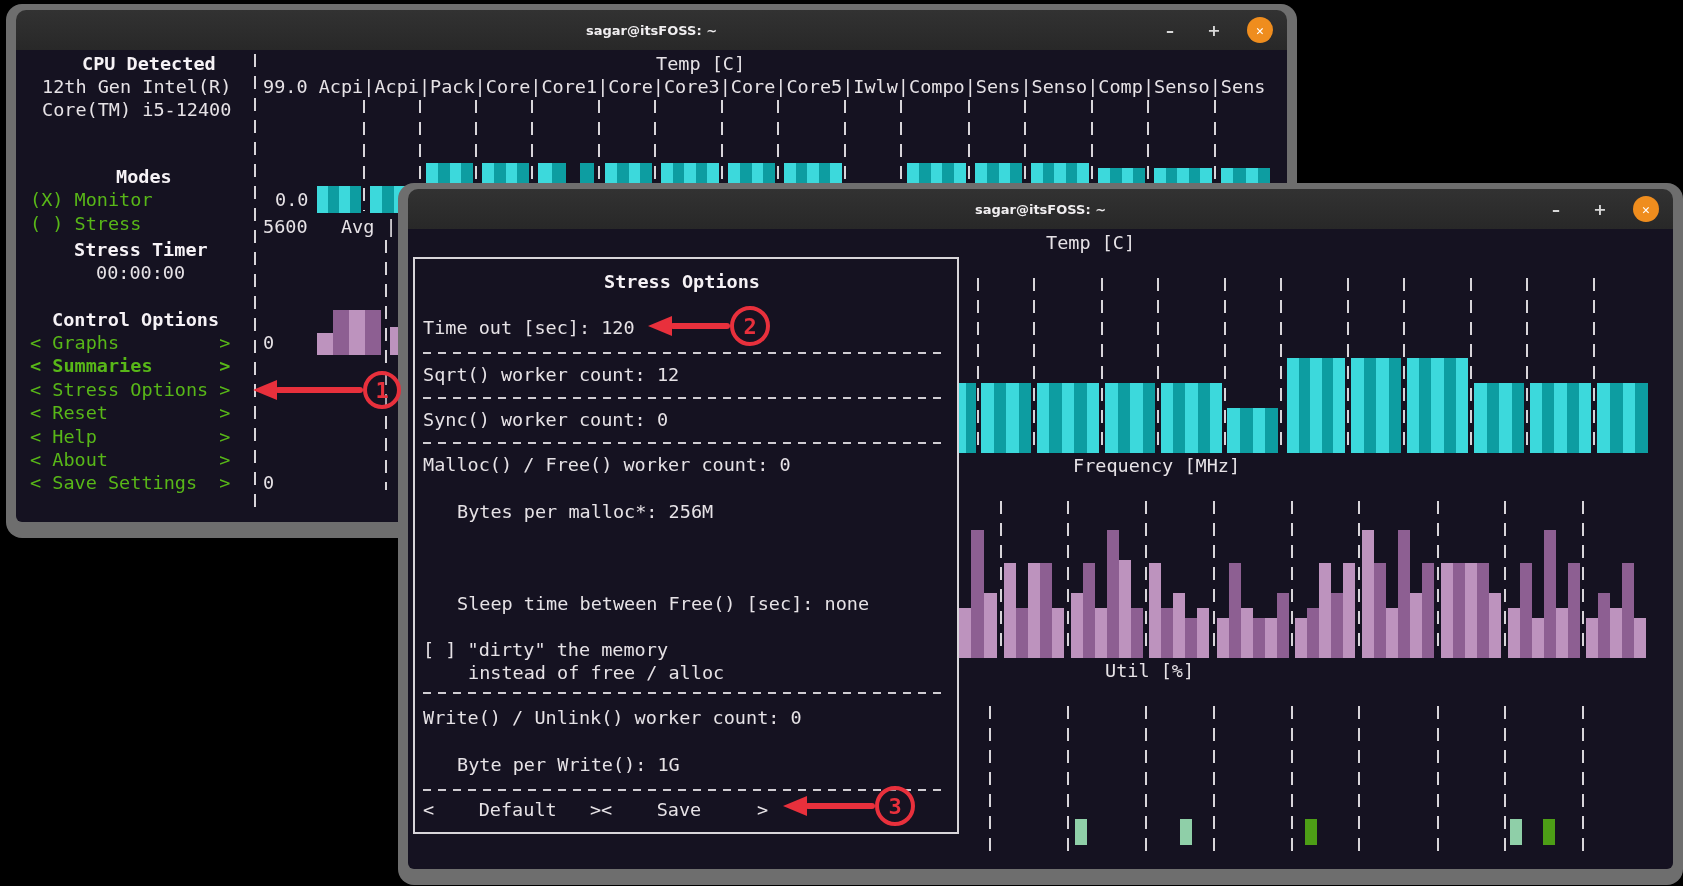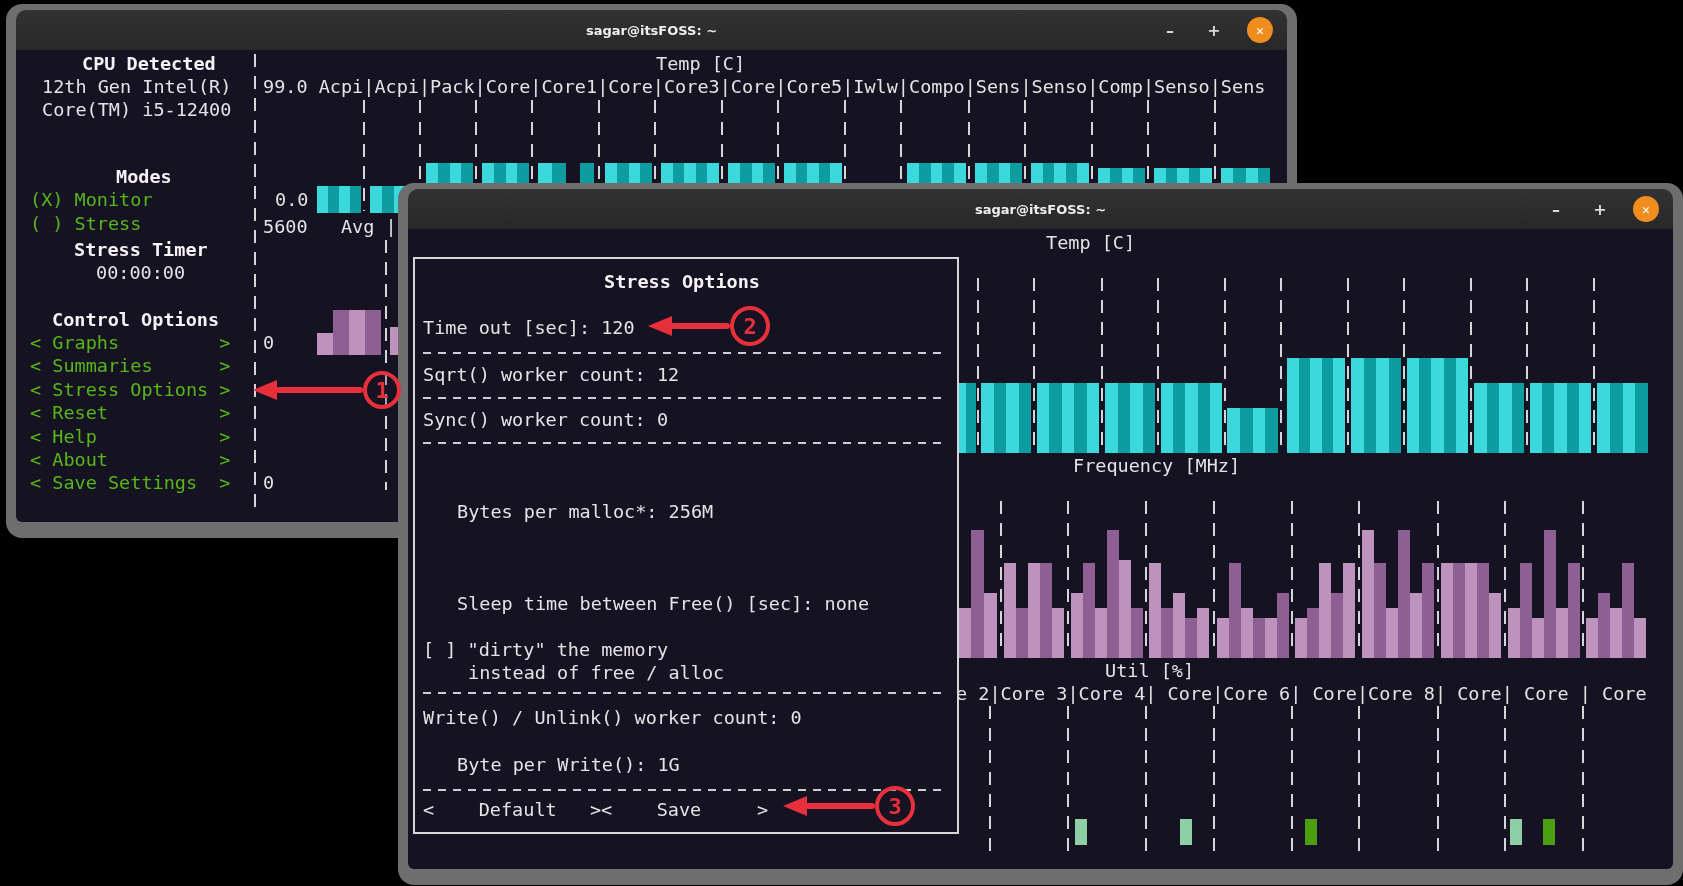--- a/index.html
+++ b/index.html
@@ -60,21 +60,21 @@
     <div class="t b" data-interactable="false" style="left: 82px; top: 54px;">CPU Detected</div>
     <div class="t" data-interactable="false" style="left: 42px; top: 77px;">12th Gen Intel(R)</div>
     <div class="t" data-interactable="false" style="left: 42px; top: 100px;">Core(TM) i5-12400</div>
     <div class="t b" data-interactable="false" style="left: 116px; top: 167px;">Modes</div>
     <div class="t g" data-interactable="true" style="left: 30px; top: 190px;">(X) Monitor</div>
     <div class="t g" data-interactable="true" style="left: 30px; top: 214px;">( ) Stress</div>
     <div class="t b" data-interactable="false" style="left: 74px; top: 240px;">Stress Timer</div>
     <div class="t" data-interactable="false" style="left: 96px; top: 263px;">00:00:00</div>
     <div class="t b" data-interactable="false" style="left: 52px; top: 310px;">Control Options</div>
     <div class="t g" data-interactable="true" style="left: 30px; top: 333px;">&lt; Graphs         &gt;</div>
-    <div class="t g" data-interactable="true" style="left: 30px; top: 356px;">&lt; Summaries      &gt;</div>
+    <div class="t g" data-interactable="true" style="left: 30px; top: 356px; font-weight: bold;">&lt; Summaries      &gt;</div>
     <div class="t g" data-interactable="true" style="left: 30px; top: 380px;">&lt; Stress Options &gt;</div>
     <div class="t g" data-interactable="true" style="left: 30px; top: 403px;">&lt; Reset          &gt;</div>
     <div class="t g" data-interactable="true" style="left: 30px; top: 427px;">&lt; Help           &gt;</div>
     <div class="t g" data-interactable="true" style="left: 30px; top: 450px;">&lt; About          &gt;</div>
     <div class="t g" data-interactable="true" style="left: 30px; top: 473px;">&lt; Save Settings  &gt;</div>
     <div class="t" data-interactable="false" style="left: 656px; top: 54px;">Temp [C]</div>
     <div class="t" data-interactable="false" style="left: 263px; top: 77px;">99.0 Acpi|Acpi|Pack|Core|Core1|Core|Core3|Core|Core5|Iwlw|Compo|Sens|Senso|Comp|Senso|Sens</div>
     <div class="t" data-interactable="false" style="left: 275px; top: 190px;">0.0</div>
     <div class="t" data-interactable="false" style="left: 263px; top: 217px;">5600   Avg |C</div>
     <div class="t" data-interactable="false" style="left: 263px; top: 333px;">0</div>
@@ -304,21 +304,20 @@
     <div class="stripe" data-interactable="false" style="left: 1532px; top: 618px; width: 12px; height: 40px; background: rgb(189, 147, 190);"></div>
     <div class="stripe" data-interactable="false" style="left: 1544px; top: 530px; width: 12px; height: 128px; background: rgb(141, 95, 146);"></div>
     <div class="stripe" data-interactable="false" style="left: 1556px; top: 608px; width: 12px; height: 50px; background: rgb(189, 147, 190);"></div>
     <div class="stripe" data-interactable="false" style="left: 1568px; top: 563px; width: 12px; height: 95px; background: rgb(141, 95, 146);"></div>
     <div class="stripe" data-interactable="false" style="left: 1586px; top: 618px; width: 12px; height: 40px; background: rgb(189, 147, 190);"></div>
     <div class="stripe" data-interactable="false" style="left: 1598px; top: 593px; width: 12px; height: 65px; background: rgb(141, 95, 146);"></div>
     <div class="stripe" data-interactable="false" style="left: 1610px; top: 608px; width: 12px; height: 50px; background: rgb(189, 147, 190);"></div>
     <div class="stripe" data-interactable="false" style="left: 1622px; top: 563px; width: 12px; height: 95px; background: rgb(141, 95, 146);"></div>
     <div class="stripe" data-interactable="false" style="left: 1634px; top: 618px; width: 12px; height: 40px; background: rgb(189, 147, 190);"></div>
     <div class="t" data-interactable="false" style="left: 1105px; top: 661px;">Util [%]</div>
-    <div class="t" data-interactable="false" style="left: 956px; top: 684px;">e 2|Core 3|Core 4| Core|Core 6| Core|Core 8| Core| Core | Core</div>
     <div class="vline" data-interactable="false" style="left: 989px; top: 706px; height: 146px;"></div>
     <div class="vline" data-interactable="false" style="left: 1067px; top: 706px; height: 146px;"></div>
     <div class="vline" data-interactable="false" style="left: 1145px; top: 706px; height: 146px;"></div>
     <div class="vline" data-interactable="false" style="left: 1213px; top: 706px; height: 146px;"></div>
     <div class="vline" data-interactable="false" style="left: 1291px; top: 706px; height: 146px;"></div>
     <div class="vline" data-interactable="false" style="left: 1358px; top: 706px; height: 146px;"></div>
     <div class="vline" data-interactable="false" style="left: 1437px; top: 706px; height: 146px;"></div>
     <div class="vline" data-interactable="false" style="left: 1504px; top: 706px; height: 146px;"></div>
     <div class="vline" data-interactable="false" style="left: 1582px; top: 706px; height: 146px;"></div>
     <div class="stripe" data-interactable="false" style="left: 1075px; top: 819px; width: 12px; height: 26px; background: rgb(143, 207, 168);"></div>
@@ -332,20 +331,21 @@
     <div class="hdash" data-interactable="false" style="left: 890px; top: 680px; width: 58px;"></div>
     <div class="hdash" data-interactable="false" style="left: 890px; top: 800px; width: 58px;"></div>
     <div class="box" data-interactable="false" style="left: 413px; top: 257px; width: 542px; height: 573px;"></div>
     <div class="t b" data-interactable="false" style="left: 604px; top: 272px;">Stress Options</div>
     <div class="t" data-interactable="true" style="left: 423px; top: 318px;">Time out [sec]: 120</div>
     <div class="hdash" data-interactable="false" style="left: 423px; top: 352px; width: 524px;"></div>
     <div class="t" data-interactable="true" style="left: 423px; top: 365px;">Sqrt() worker count: 12</div>
     <div class="hdash" data-interactable="false" style="left: 423px; top: 397px; width: 524px;"></div>
     <div class="t" data-interactable="true" style="left: 423px; top: 410px;">Sync() worker count: 0</div>
     <div class="hdash" data-interactable="false" style="left: 423px; top: 442px; width: 524px;"></div>
+    <div class="t" data-interactable="true" style="left: 423px; top: 455px;">Malloc() / Free() worker count: 0</div>
     <div class="t" data-interactable="true" style="left: 457px; top: 502px;">Bytes per malloc*: 256M</div>
     <div class="t" data-interactable="true" style="left: 457px; top: 594px;">Sleep time between Free() [sec]: none</div>
     <div class="t" data-interactable="true" style="left: 423px; top: 640px;">[ ] "dirty" the memory</div>
     <div class="t" data-interactable="false" style="left: 468px; top: 663px;">instead of free / alloc</div>
     <div class="hdash" data-interactable="false" style="left: 423px; top: 692px; width: 524px;"></div>
     <div class="t" data-interactable="true" style="left: 423px; top: 708px;">Write() / Unlink() worker count: 0</div>
     <div class="t" data-interactable="true" style="left: 457px; top: 755px;">Byte per Write(): 1G</div>
     <div class="hdash" data-interactable="false" style="left: 423px; top: 789px; width: 524px;"></div>
     <div class="t" data-interactable="true" style="left: 423px; top: 800px;">&lt;    Default   &gt;</div>
     <div class="t" data-interactable="true" style="left: 601px; top: 800px;">&lt;    Save     &gt;</div>

